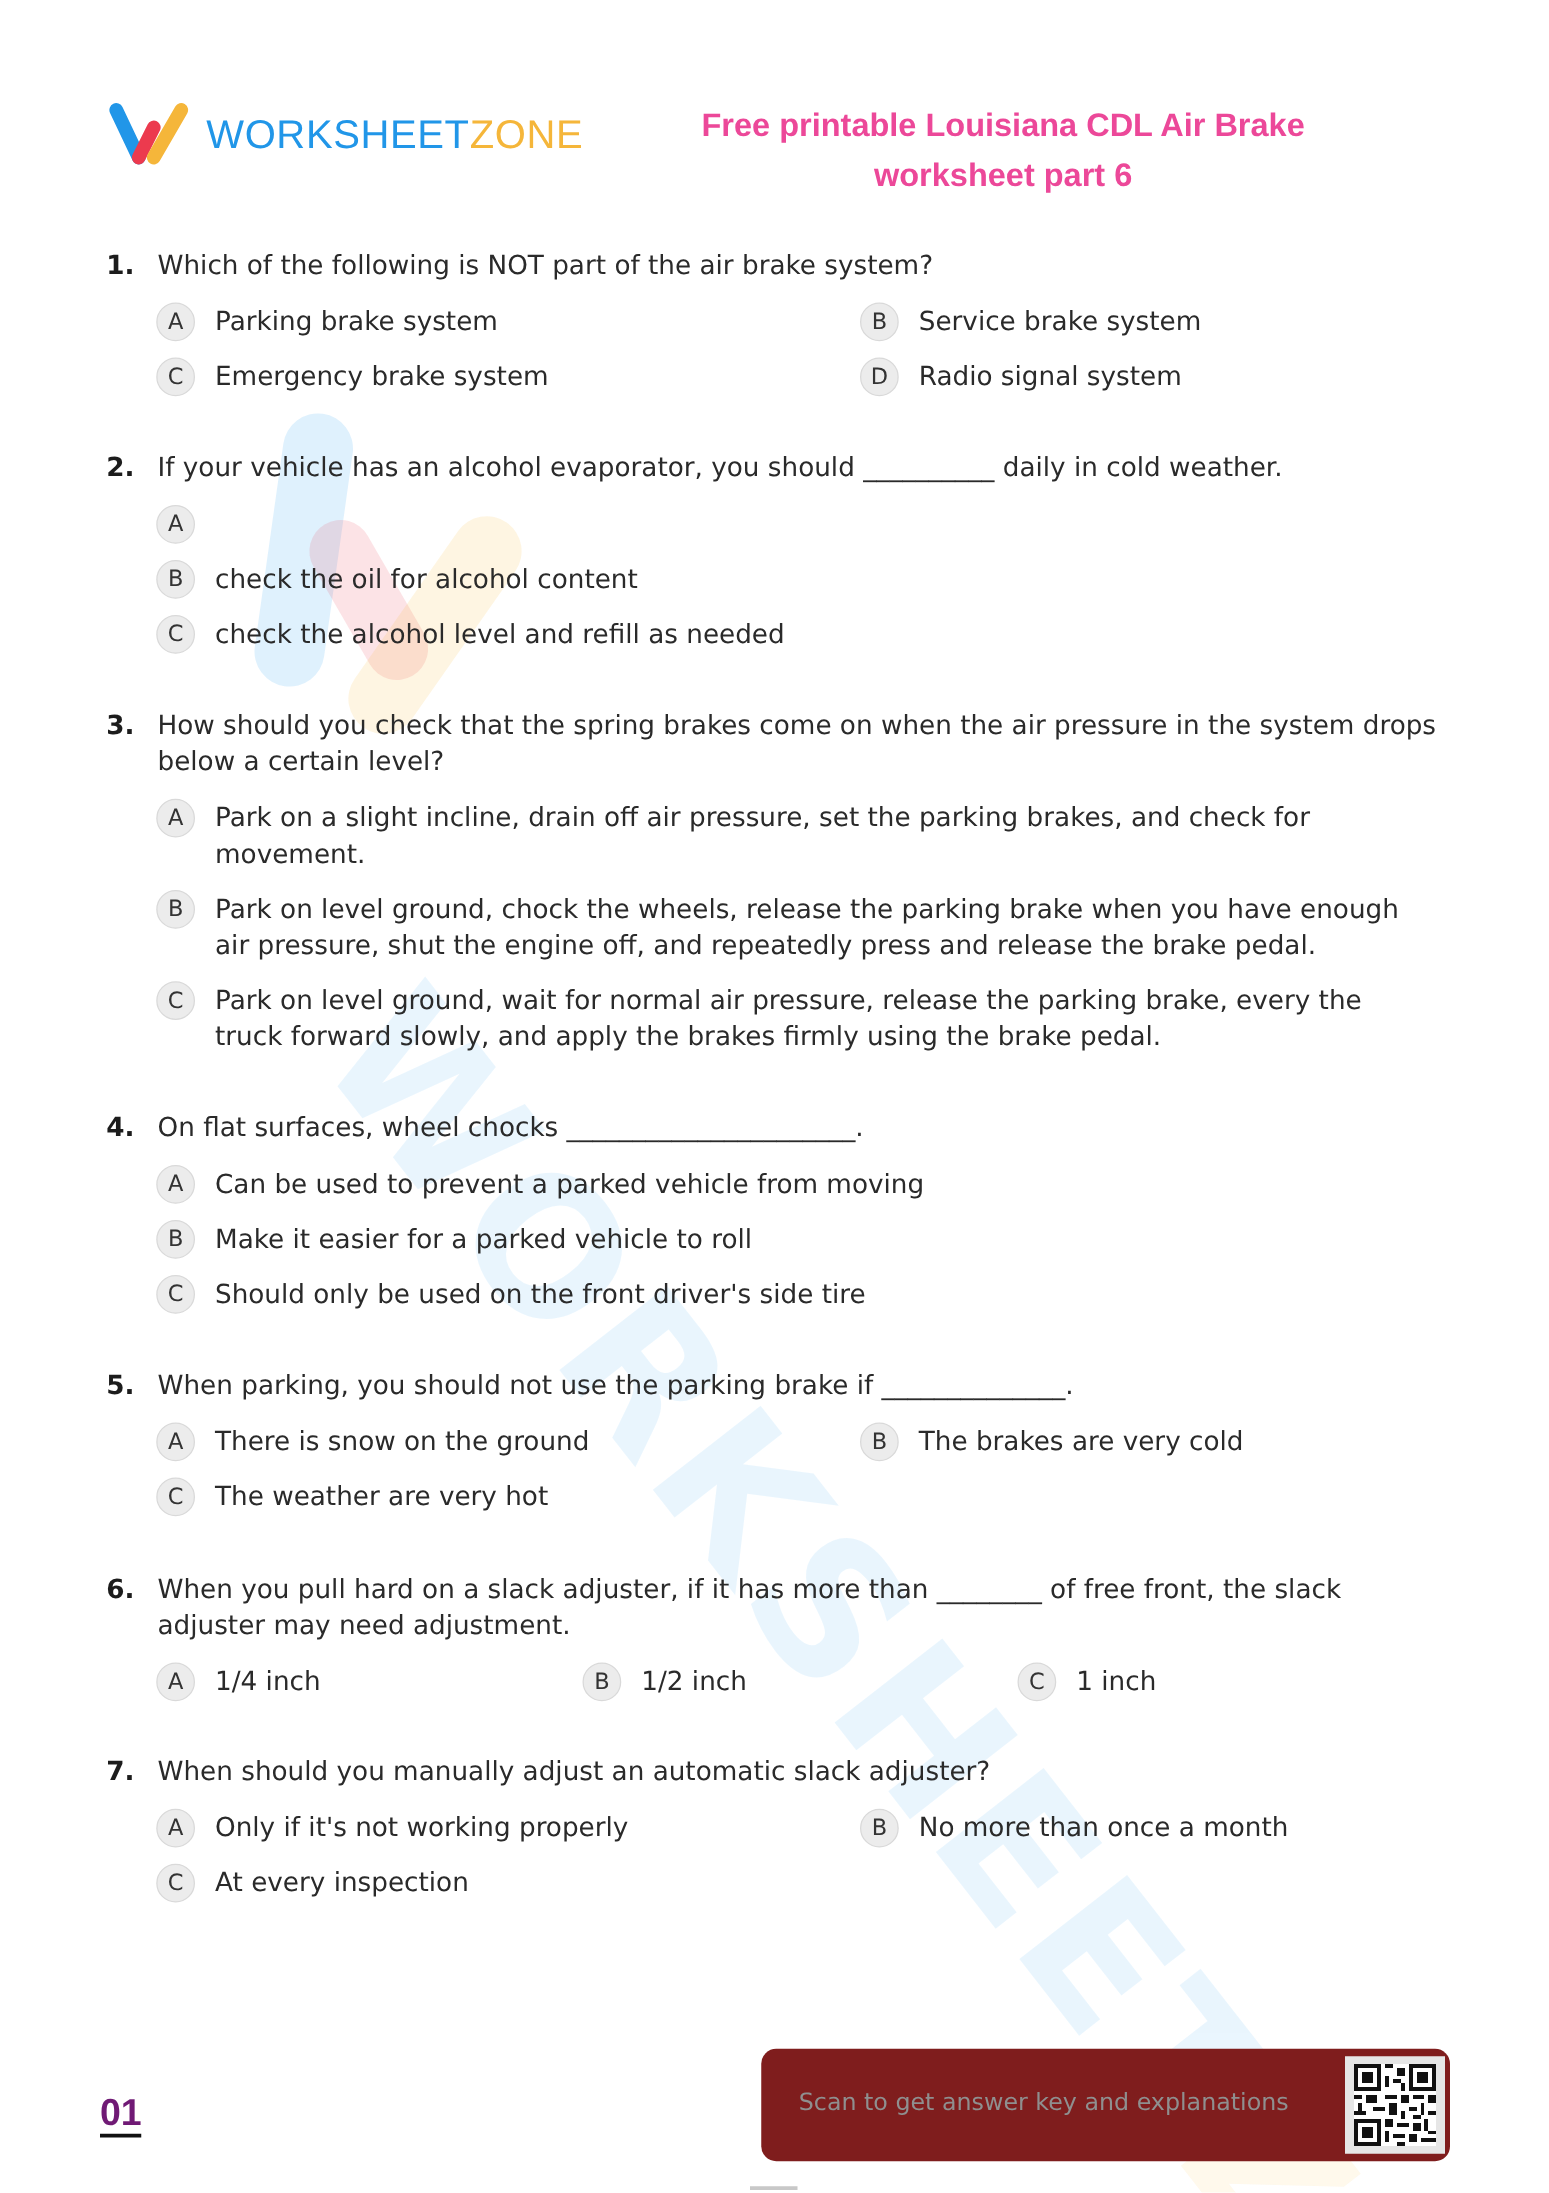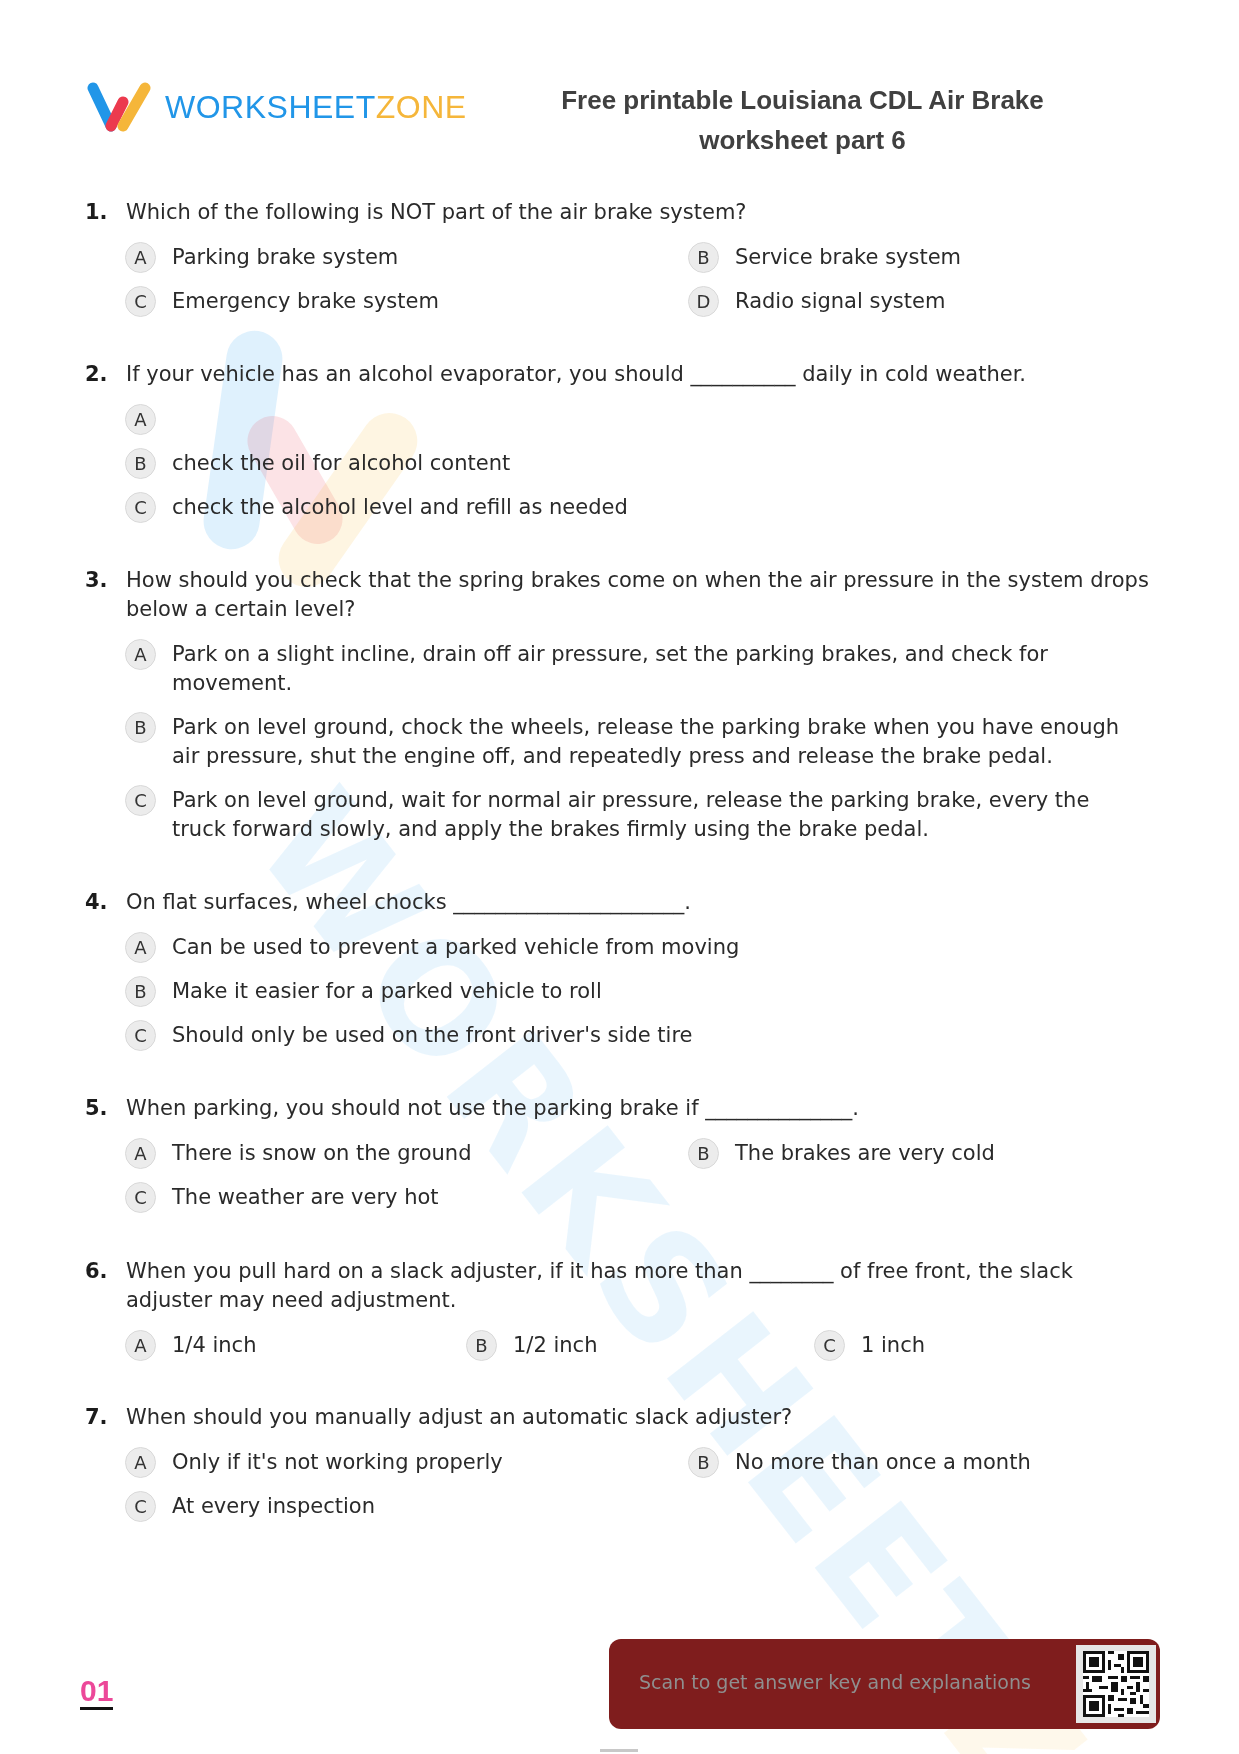--- a/index.html
+++ b/index.html
@@ -11,33 +11,33 @@
                white-space: nowrap; opacity: 0.09; }
     .wm-text .b { color: #1e9cf0; } .wm-text .o { color: #f7b731; }
     .wm-bar { position: absolute; border-radius: 30px; opacity: 0.14; }
     .logo { position: absolute; left: 85px; top: 82px; height: 50px; display: flex; align-items: center; }
     .logo-mark { width: 70px; height: 50px; position: relative; }
     .logo-text { font-family: "Liberation Sans", sans-serif; font-size: 32px; letter-spacing: 0.5px;
                  margin-left: 10px; font-weight: 500; }
     .logo-text .b { color: #2196e8; } .logo-text .o { color: #f5b63a; }
     .title { position: absolute; left: 520px; width: 565px; top: 80px; text-align: center;
              font-family: "Liberation Sans", sans-serif; font-weight: bold; font-size: 26px;
-             line-height: 40px; color: #404040; }
+             line-height: 40px; color: #ec4899; }
     .q { position: absolute; left: 85px; width: 1080px; }
     .q-head { display: flex; font-size: 21px; line-height: 29px; color: #2a2a2a; }
     .q-num { width: 41px; flex: none; font-weight: bold; color: #1c1c1c; }
     .q-text { flex: 1; }
     .opts { position: relative; }
     .opt { position: absolute; display: flex; align-items: flex-start; font-size: 21px; line-height: 29px; color: #2a2a2a; }
     .badge { width: 31px; height: 31px; border-radius: 50%; background: #ececec; border: 1px solid #d9d9d9;
              box-sizing: border-box; display: flex; align-items: center; justify-content: center;
              font-size: 18px; color: #333; flex: none; margin-right: 16px; margin-top: -1px; }
     .opt-text { white-space: normal; }
     .page-num { position: absolute; left: 80px; top: 1675px; font-family: "Liberation Sans", sans-serif;
-                font-weight: bold; font-size: 30px; color: #ec4899; border-bottom: 3px solid #111; line-height: 32px; }
+                font-weight: bold; font-size: 30px; color: #701a75; border-bottom: 3px solid #111; line-height: 32px; }
     .scan-box { position: absolute; left: 609px; top: 1639px; width: 551px; height: 90px;
                 background: #7f1d1d; border-radius: 12px; }
     .scan-text { position: absolute; left: 30px; top: 32px; font-size: 19px; color: #8f8f8f; }
     .qr { position: absolute; right: 4px; top: 6px; width: 80px; height: 78px; background: #e6e6e6;
           display: flex; align-items: center; justify-content: center; }
     .bottom-line { position: absolute; left: 600px; top: 1749px; width: 38px; height: 3px; background: #c8c8c8; }
   </style>
 </head>
 <body>
 

